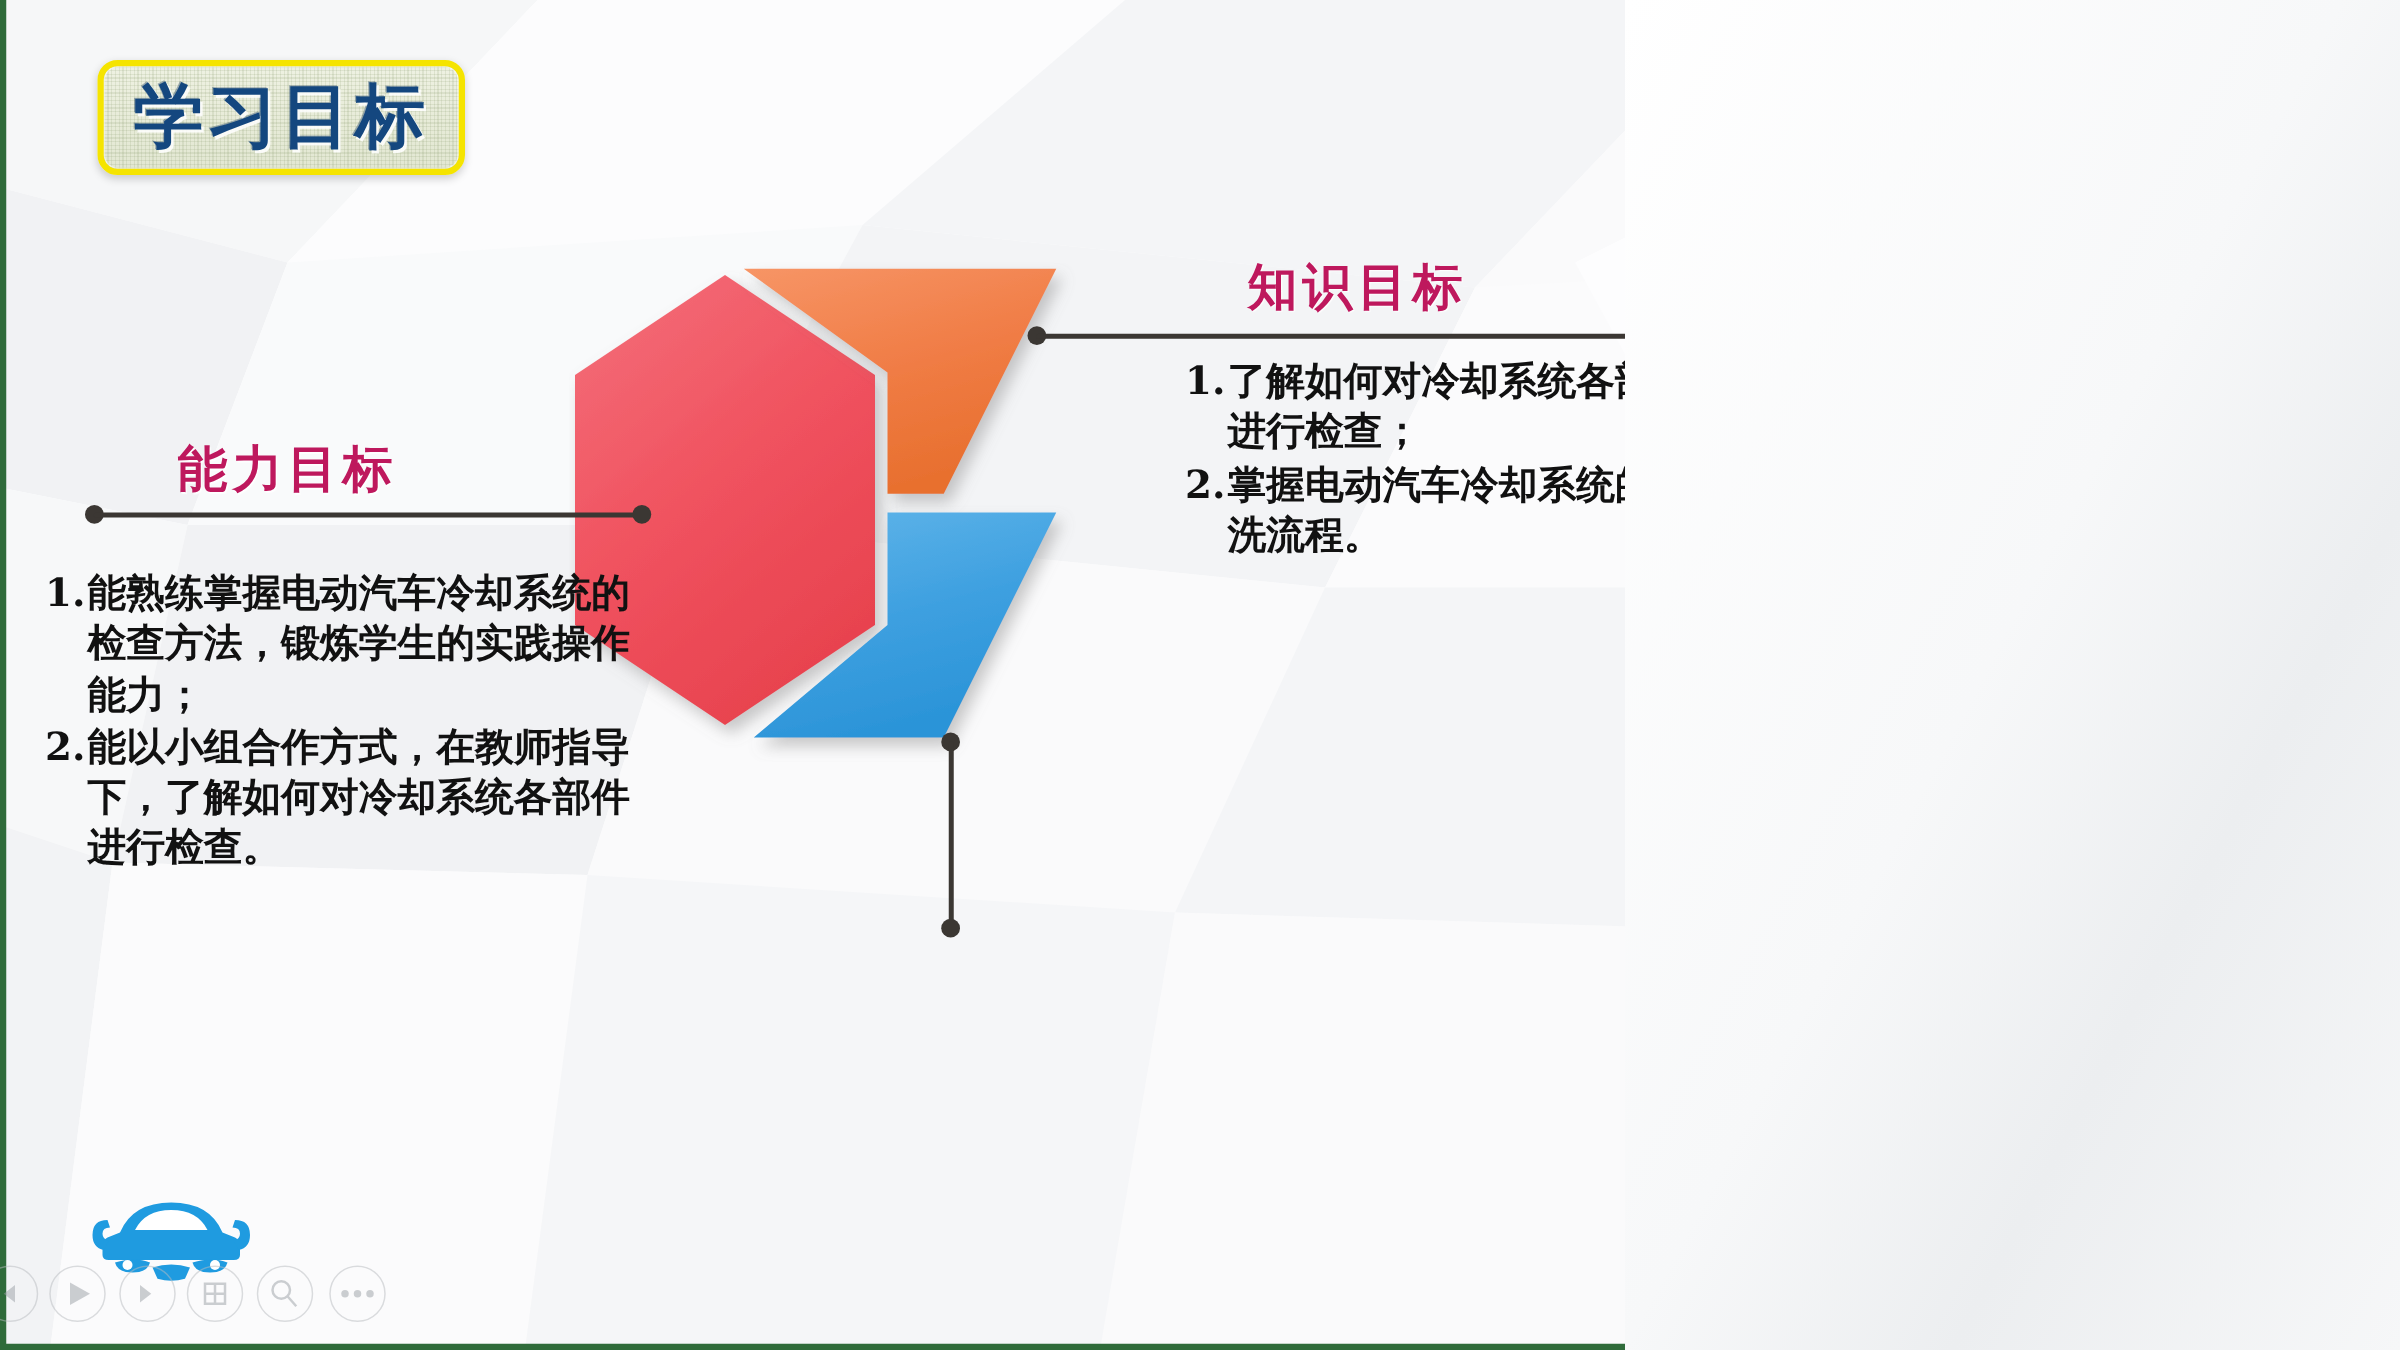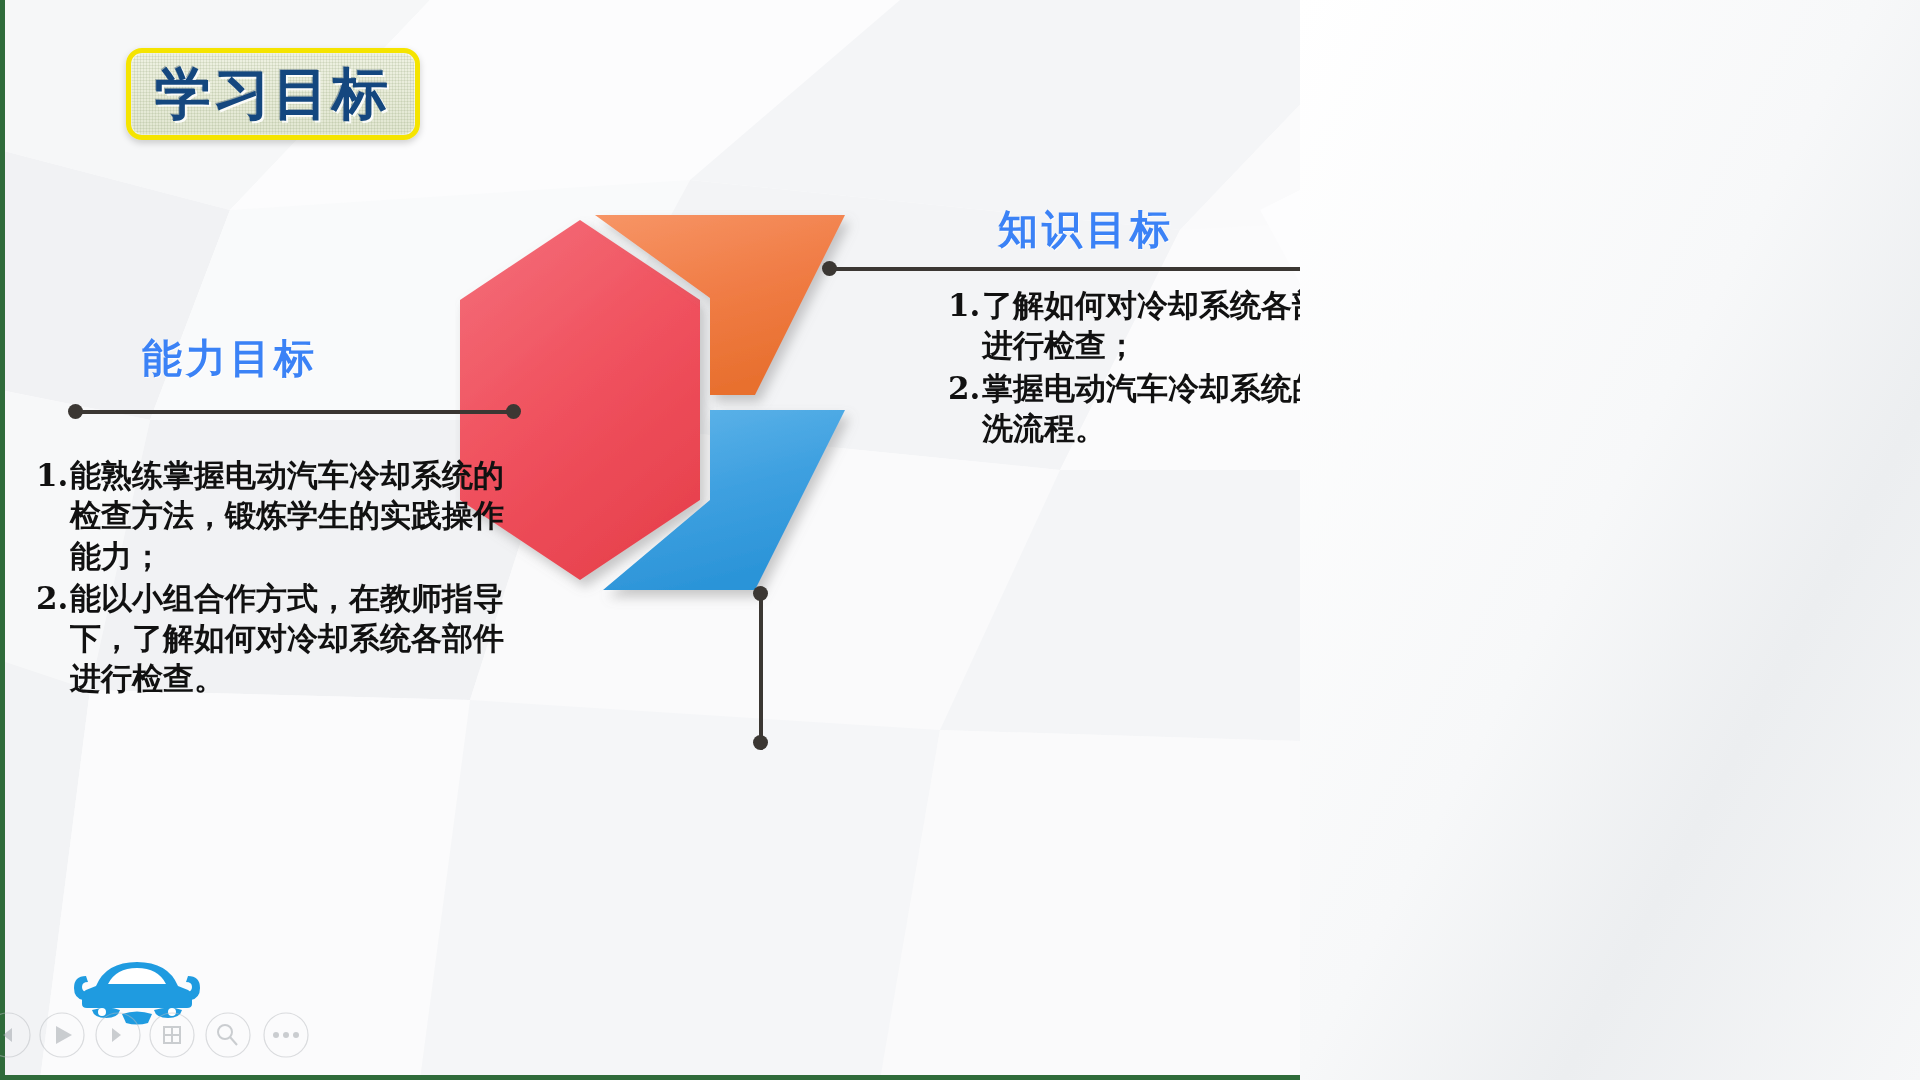--- a/index.html
+++ b/index.html
@@ -19,47 +19,47 @@
   #title-badge {
     position:absolute; left:78px; top:48px;
     width:294px; height:92px;
     border:5px solid #f5e400;
     border-radius:16px;
     background:
       repeating-linear-gradient(0deg, rgba(120,140,90,.14) 0 1px, rgba(0,0,0,0) 1px 3px),
       repeating-linear-gradient(90deg, rgba(120,140,90,.14) 0 1px, rgba(0,0,0,0) 1px 3px),
       linear-gradient(180deg,#eef1e2 0%,#e7ebd8 55%,#e2e7d2 100%);
     box-shadow:0 3px 7px rgba(0,0,0,.18), inset 0 0 0 1px rgba(255,255,255,.5);
-    display:flex; align-items:center; justify-content:center;margin-left:48px;
+    display:flex; align-items:center; justify-content:center;
   }
   #title-badge .txt {
     font-family:"DejaVu Sans", sans-serif;
     font-weight:bold;
     font-size:56px;
     letter-spacing:3px;
     color:#14477f;
     text-shadow:2px 2px 0 rgba(255,255,255,.85), -1px -1px 0 rgba(10,45,90,.35);
     line-height:1;
   }
 
   
   #cube { position:absolute; left:455px; top:210px; width:420px; height:400px; }
 
   
   .section-head {
     position:absolute;
     font-family:"DejaVu Sans", sans-serif;
     font-weight:bold;
     font-size:40px;
-    color:#3b82f6;
+    color:#be185d;
     letter-spacing:4px;
     text-shadow:1px 1px 1px rgba(255,255,255,.9);
     white-space:nowrap;
   }
-  #head-ability { left:142px; top:331px; }
+  #head-ability { left:142px; top:348px; }
   #head-knowledge { left:998px; top:202px; }
 
   
   .conn-line { position:absolute; background:#3b3733; height:4px; border-radius:2px; }
   .conn-dot  { position:absolute; width:15px; height:15px; border-radius:50%; background:#3b3733; }
   .conn-vert { position:absolute; background:#3b3733; width:4px; border-radius:2px; }
 
   
   .obj-list {
     position:absolute;

